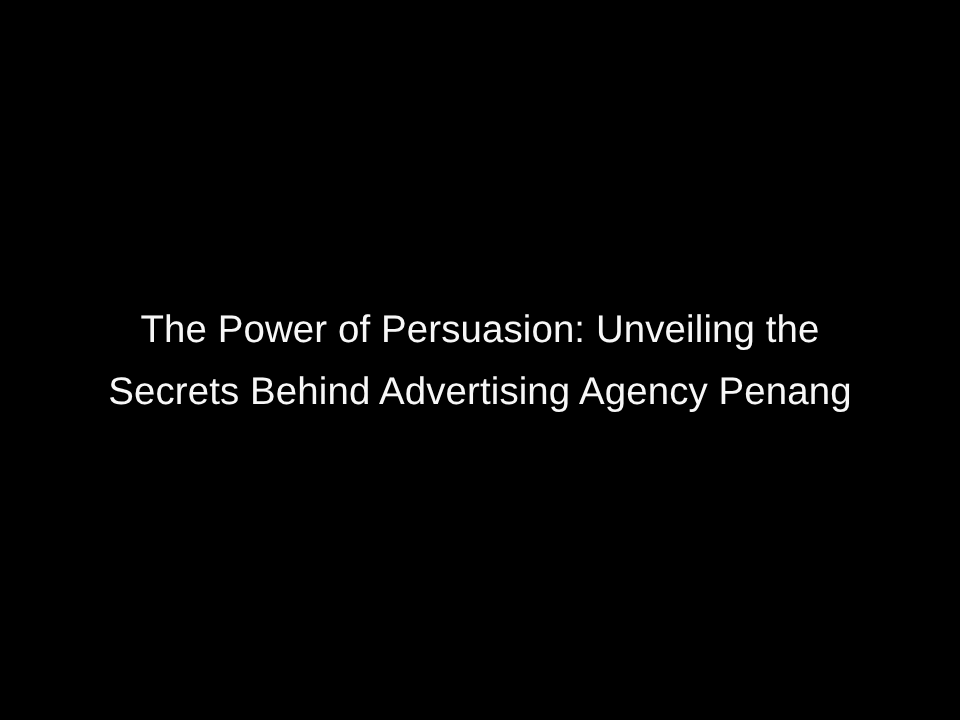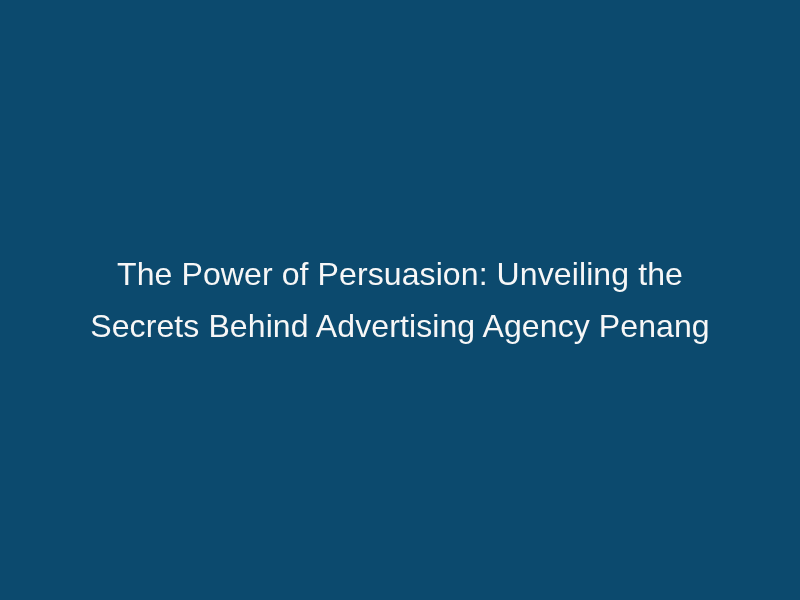--- a/index.html
+++ b/index.html
@@ -15,21 +15,21 @@
     font-family: "Liberation Sans", sans-serif;
     background: #fc5d5d;
   }
 
   
   .placeholder-card {
     position: relative;
     box-sizing: border-box;
     width: 800px;
     height: 600px;
-    background-color: #0c4a6e;
+    background-color: #000000;
     display: flex;
     align-items: center;
     justify-content: center;
   }
 
   .title-block {
     width: 700px;
     padding: 0 20px;
     box-sizing: border-box;
     text-align: center;

